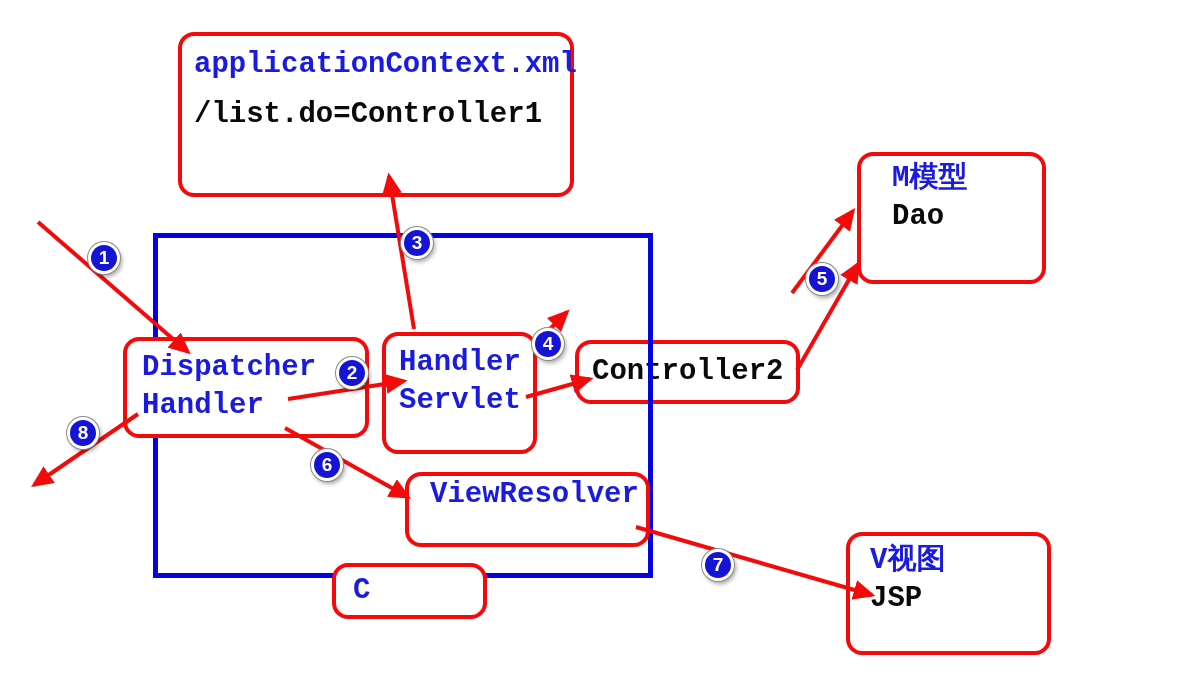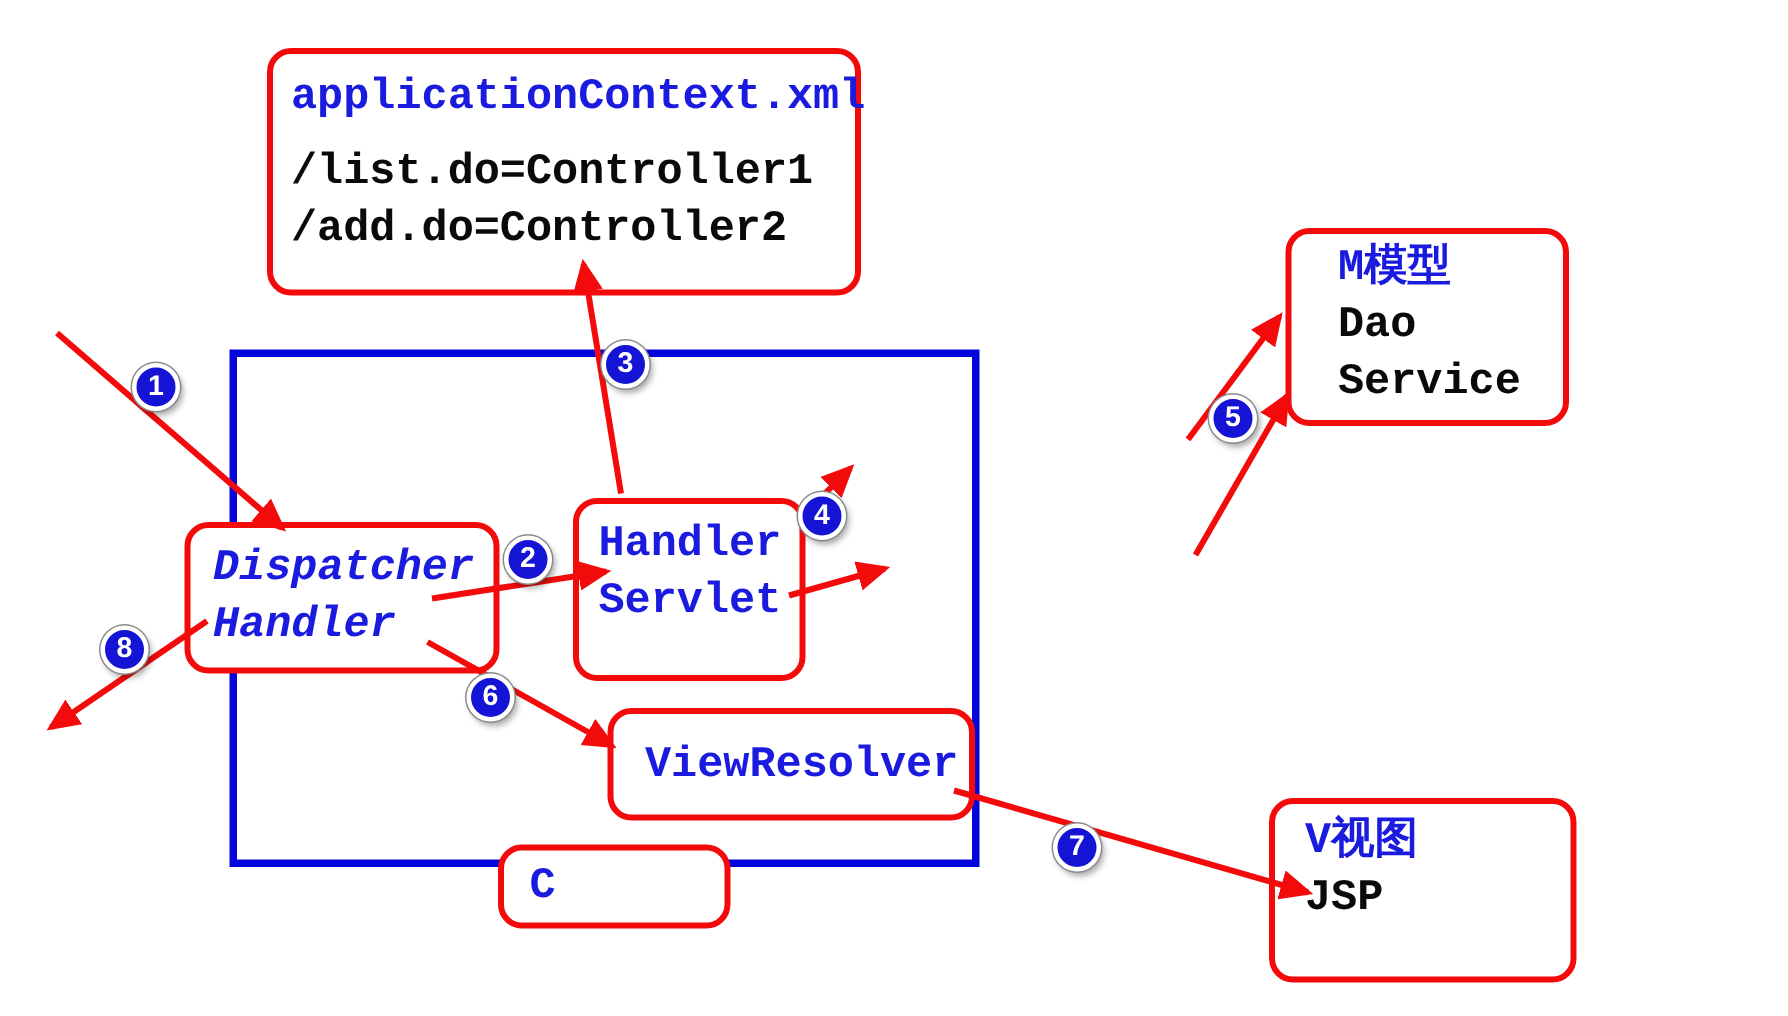--- a/index.html
+++ b/index.html
@@ -17,25 +17,25 @@
     position:absolute;left:153px;top:233px;width:500px;height:345px;
     border:5px solid var(--frame_blue);box-sizing:border-box;z-index:2;background:transparent;
   }
   .blue{color:var(--text_blue);}
   .black{color:var(--text_black);}
   .tline{font-size:29px;line-height:38px;white-space:pre;}
   .config-box{left:178px;top:32px;width:396px;height:165px;padding:10px 0 0 12px;}
   .config-title{margin-bottom:12px;}
   .model-box{left:857px;top:152px;width:189px;height:132px;padding:4px 0 0 11px;}
   .model-box .tline{line-height:38px;margin-left:20px;}
-  .dispatcher-box{left:123px;top:348px;width:210px;height:101px;padding:8px 0 0 15px;font-style:italic;}
+  .dispatcher-box{left:123px;top:337px;width:246px;height:101px;padding:8px 0 0 15px;}
   .handler-box{left:382px;top:332px;width:155px;height:122px;padding:8px 0 0 13px;}
   .controller1-box{left:572px;top:267px;width:225px;height:55px;display:flex;align-items:center;padding-left:13px;}
   .controller2-box{left:575px;top:340px;width:225px;height:64px;display:flex;align-items:center;padding-left:13px;}
-  .viewresolver-box{left:405px;top:472px;width:245px;height:75px;display:flex;align-items:center;padding-left:21px;}
+  .viewresolver-box{left:405px;top:472px;width:245px;height:75px;display:flex;align-items:flex-start;padding-left:21px;}
   .c-box{left:332px;top:563px;width:155px;height:56px;display:flex;align-items:center;padding-left:17px;}
   .view-box{left:846px;top:532px;width:205px;height:123px;padding:6px 0 0 20px;}
   #arrows{position:absolute;left:0;top:0;width:1192px;height:677px;z-index:4;pointer-events:none;}
   .arrow{stroke:var(--red);stroke-width:4px;fill:none;}
   .arrowhead{fill:var(--red);}
   .badge{
     position:absolute;width:26px;height:26px;border-radius:50%;
     background:var(--badge_blue);border:3px solid #ffffff;
     box-shadow:0 0 0 1px #8a8a8a, 2px 3px 4px rgba(0,0,0,0.35);
     color:#ffffff;display:flex;align-items:center;justify-content:center;
@@ -45,33 +45,34 @@
   .b1{left:88px;top:242px;}  .b2{left:336px;top:357px;}
   .b3{left:401px;top:227px;} .b4{left:532px;top:328px;}
   .b5{left:806px;top:263px;} .b6{left:311px;top:449px;}
   .b7{left:702px;top:549px;} .b8{left:67px;top:417px;}
 </style>
 </head>
 <body>
 
 <div id="canvas" style="--red: #f30b0b; --frame_blue: #0404dd; --text_blue: #1b1bdf; --badge_blue: #1513d4; --text_black: #0a0a0a;">
 
+  <div class="box under controller2-box">
+    <span class="tline black">Controller2</span>
+  </div>
 
   <div class="frame"></div>
 
   <div class="box config-box">
     <div class="tline blue config-title">applicationContext.xml</div>
     <div class="tline black">/list.do=Controller1</div>
-    <div class="tline black">/add.do=Controller2</div>
   </div>
 
   <div class="box model-box">
     <div class="tline blue">M模型</div>
     <div class="tline black">Dao</div>
-    <div class="tline black">Service</div>
   </div>
 
   <div class="box dispatcher-box">
     <div class="tline blue">Dispatcher</div>
     <div class="tline blue">Handler</div>
   </div>
 
   <div class="box handler-box">
     <div class="tline blue">Handler</div>
     <div class="tline blue">Servlet</div>

